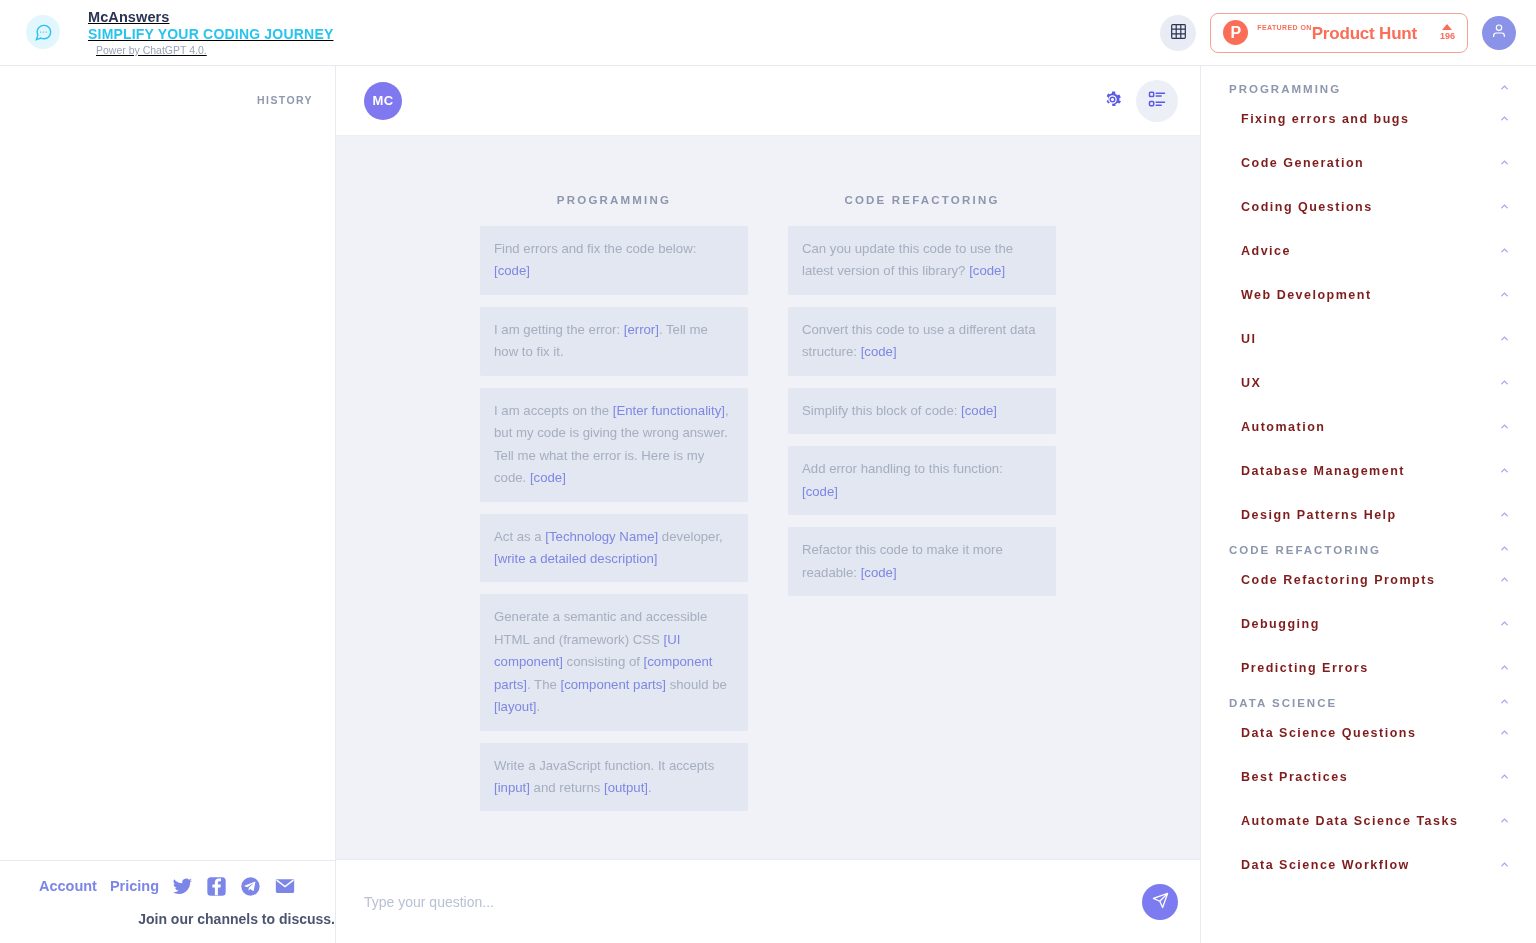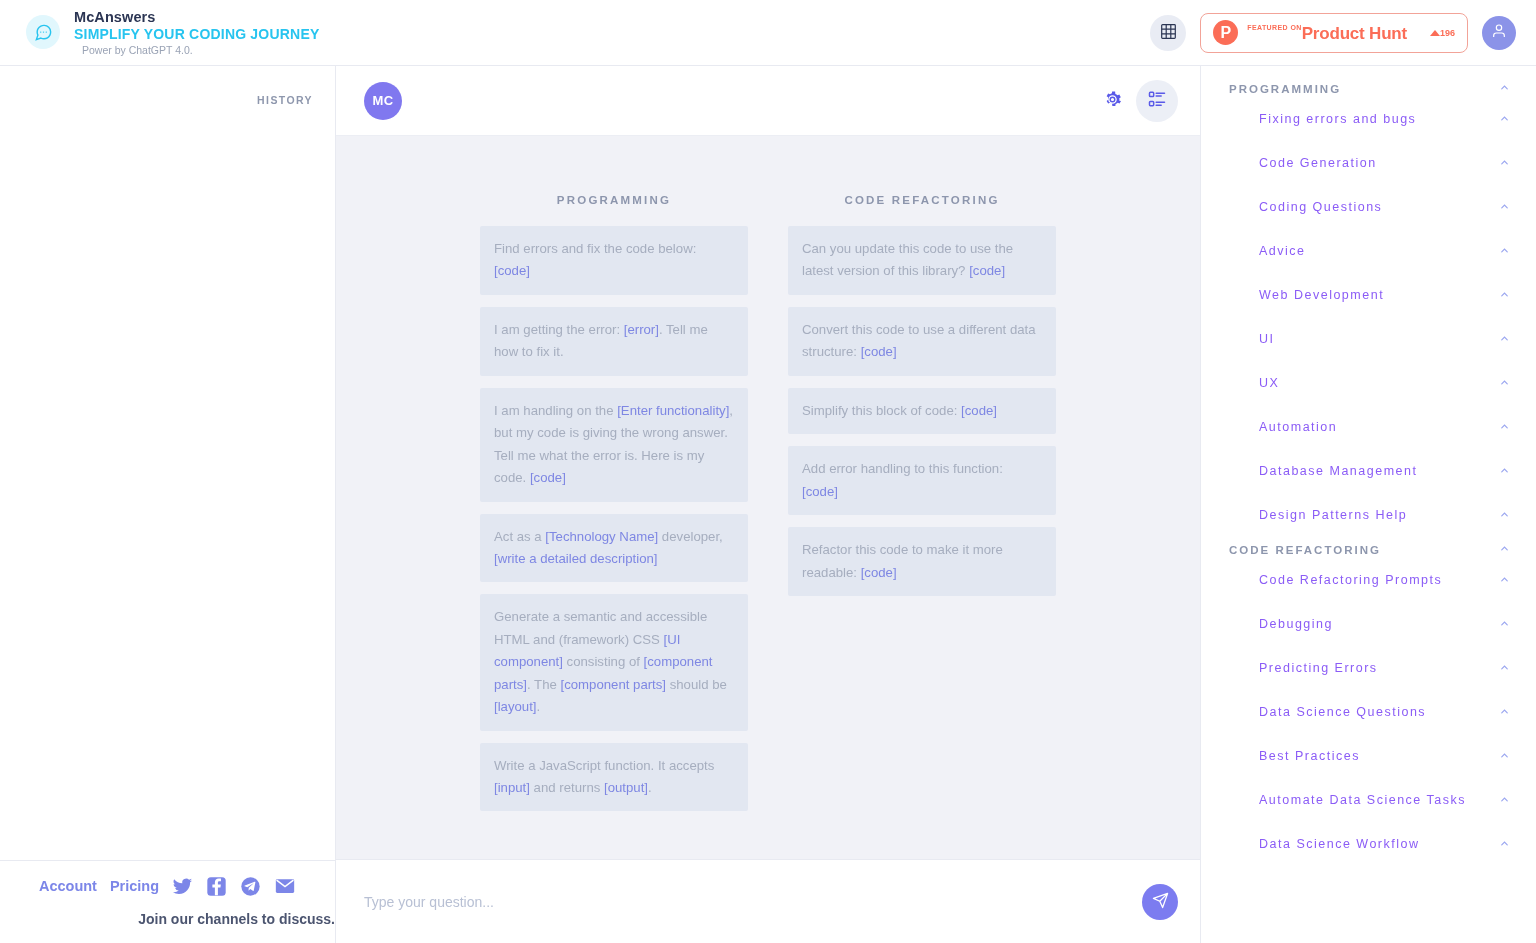--- a/index.html
+++ b/index.html
@@ -13,21 +13,21 @@
 
   
   .topbar {
     height: 66px; min-height: 66px;
     background: #ffffff;
     border-bottom: 1px solid #e8eaf1;
     display: flex; align-items: center;
     padding: 0 20px 0 26px;
     position: relative; z-index: 20;
   }
-  .brand { display: flex; align-items: center; gap: 14px; }
+  .brand { display: flex; align-items: center; gap: 28px; text-decoration: underline; }
   .brand-logo {
     width: 34px; height: 34px; border-radius: 50%;
     background: #e1f7fd;
     display: flex; align-items: center; justify-content: center;
   }
   .brand-text { display: flex; flex-direction: column; line-height: 1.15; }
   .brand-title { font-size: 14.5px; font-weight: bold; color: #2b3553; letter-spacing: .1px; }
   .brand-sub { font-size: 14px; font-weight: bold; color: #27c4ef; letter-spacing: .2px; margin-top: 1px;}
   .brand-note { font-size: 10.5px; color: #9aa3b5; margin-top: 2px; padding-left: 8px; }
 
@@ -44,21 +44,21 @@
   }
   .ph-circle {
     width: 25px; height: 25px; border-radius: 50%;
     background: #fb6d57; color: #fff;
     font-weight: bold; font-size: 16px;
     display: flex; align-items: center; justify-content: center;
   }
   .ph-txt { display: flex; flex-direction: row; line-height: 1; }
   .ph-featured { font-size: 7px; font-weight: bold; color: #fb6d57; letter-spacing: .4px; }
   .ph-name { font-size: 17px; font-weight: bold; color: #fb6d57; letter-spacing: -.2px; margin-top: 1px; }
-  .ph-votes { display: flex; flex-direction: row; align-items: center; margin-left: 14px; line-height: 1; }
+  .ph-votes { display: flex; flex-direction: column; align-items: center; margin-left: 14px; line-height: 1; }
   .ph-caret {
     width: 0; height: 0; border-left: 5px solid transparent; border-right: 5px solid transparent;
     border-bottom: 6px solid #fb6d57;
   }
   .ph-count { font-size: 9px; font-weight: bold; color: #fb6d57; margin-top: 2px; }
   .avatar-btn {
     width: 34px; height: 34px; border-radius: 50%;
     background: #8b93e8; border: none; cursor: pointer;
     display: flex; align-items: center; justify-content: center;
   }
@@ -181,21 +181,21 @@
     padding: 6px 26px 2px 28px; cursor: pointer;
   }
   .grp-head-label {
     font-size: 11.5px; font-weight: bold; letter-spacing: 2px; color: #8d96ad;
   }
   .grp-item {
     display: flex; align-items: center; justify-content: space-between;
     padding: 0 26px 0 40px; height: 44px; cursor: pointer;
   }
   .grp-item-label {
-    font-size: 12.5px; font-weight: normal; letter-spacing: 1.5px; color: #8b5cf6; margin-left: 18px;
+    font-size: 12.5px; font-weight: bold; letter-spacing: 1.5px; color: #7f1d1d;
   }
   .chev { color: #9aa6f0; font-size: 11px; line-height: 1; }
 </style>
 </head>
 <body>
 
 <div class="app">
 
   <div class="topbar">
     <div class="brand">
@@ -309,21 +309,21 @@
           </button>
         </div>
       </div>
 
       <div class="center-scroll">
         <div class="cols" id="cols">
             <div class="col">
               <div class="col-title">PROGRAMMING</div>
               <div class="prompt-card"><span>Find errors and fix the code below: </span><span class="ph-h">[code]</span></div>
               <div class="prompt-card"><span>I am getting the error: </span><span class="ph-h">[error]</span><span>. Tell me how to fix it.</span></div>
-              <div class="prompt-card"><span>I am handling on the </span><span class="ph-h">[Enter functionality]</span><span>, but my code is giving the wrong answer. Tell me what the error is. Here is my code. </span><span class="ph-h">[code]</span></div>
+              <div class="prompt-card"><span>I am accepts on the </span><span class="ph-h">[Enter functionality]</span><span>, but my code is giving the wrong answer. Tell me what the error is. Here is my code. </span><span class="ph-h">[code]</span></div>
               <div class="prompt-card"><span>Act as a </span><span class="ph-h">[Technology Name]</span><span> developer, </span><span class="ph-h">[write a detailed description]</span></div>
               <div class="prompt-card"><span>Generate a semantic and accessible HTML and (framework) CSS </span><span class="ph-h">[UI component]</span><span> consisting of </span><span class="ph-h">[component parts]</span><span>. The </span><span class="ph-h">[component parts]</span><span> should be </span><span class="ph-h">[layout]</span><span>.</span></div>
               <div class="prompt-card"><span>Write a JavaScript function. It accepts </span><span class="ph-h">[input]</span><span> and returns </span><span class="ph-h">[output]</span><span>.</span></div>
             </div>
             <div class="col">
               <div class="col-title">CODE REFACTORING</div>
               <div class="prompt-card"><span>Can you update this code to use the latest version of this library? </span><span class="ph-h">[code]</span></div>
               <div class="prompt-card"><span>Convert this code to use a different data structure: </span><span class="ph-h">[code]</span></div>
               <div class="prompt-card"><span>Simplify this block of code: </span><span class="ph-h">[code]</span></div>
               <div class="prompt-card"><span>Add error handling to this function: </span><span class="ph-h">[code]</span></div>
@@ -429,20 +429,26 @@
           <span class="chev"><svg width="11" height="11" viewBox="0 0 24 24" fill="none" stroke="#9aa6f0" stroke-width="2.6" stroke-linecap="round">
               <path d="M6 15l6-6 6 6"></path>
             </svg></span>
         </div>
         <div class="grp-item">
           <span class="grp-item-label">Predicting Errors</span>
           <span class="chev"><svg width="11" height="11" viewBox="0 0 24 24" fill="none" stroke="#9aa6f0" stroke-width="2.6" stroke-linecap="round">
               <path d="M6 15l6-6 6 6"></path>
             </svg></span>
         </div>
+        <div class="grp-head">
+          <span class="grp-head-label">DATA SCIENCE</span>
+          <span class="chev"><svg width="11" height="11" viewBox="0 0 24 24" fill="none" stroke="#9aa6f0" stroke-width="2.6" stroke-linecap="round">
+              <path d="M6 15l6-6 6 6"></path>
+            </svg></span>
+        </div>
         <div class="grp-item">
           <span class="grp-item-label">Data Science Questions</span>
           <span class="chev"><svg width="11" height="11" viewBox="0 0 24 24" fill="none" stroke="#9aa6f0" stroke-width="2.6" stroke-linecap="round">
               <path d="M6 15l6-6 6 6"></path>
             </svg></span>
         </div>
         <div class="grp-item">
           <span class="grp-item-label">Best Practices</span>
           <span class="chev"><svg width="11" height="11" viewBox="0 0 24 24" fill="none" stroke="#9aa6f0" stroke-width="2.6" stroke-linecap="round">
               <path d="M6 15l6-6 6 6"></path>

